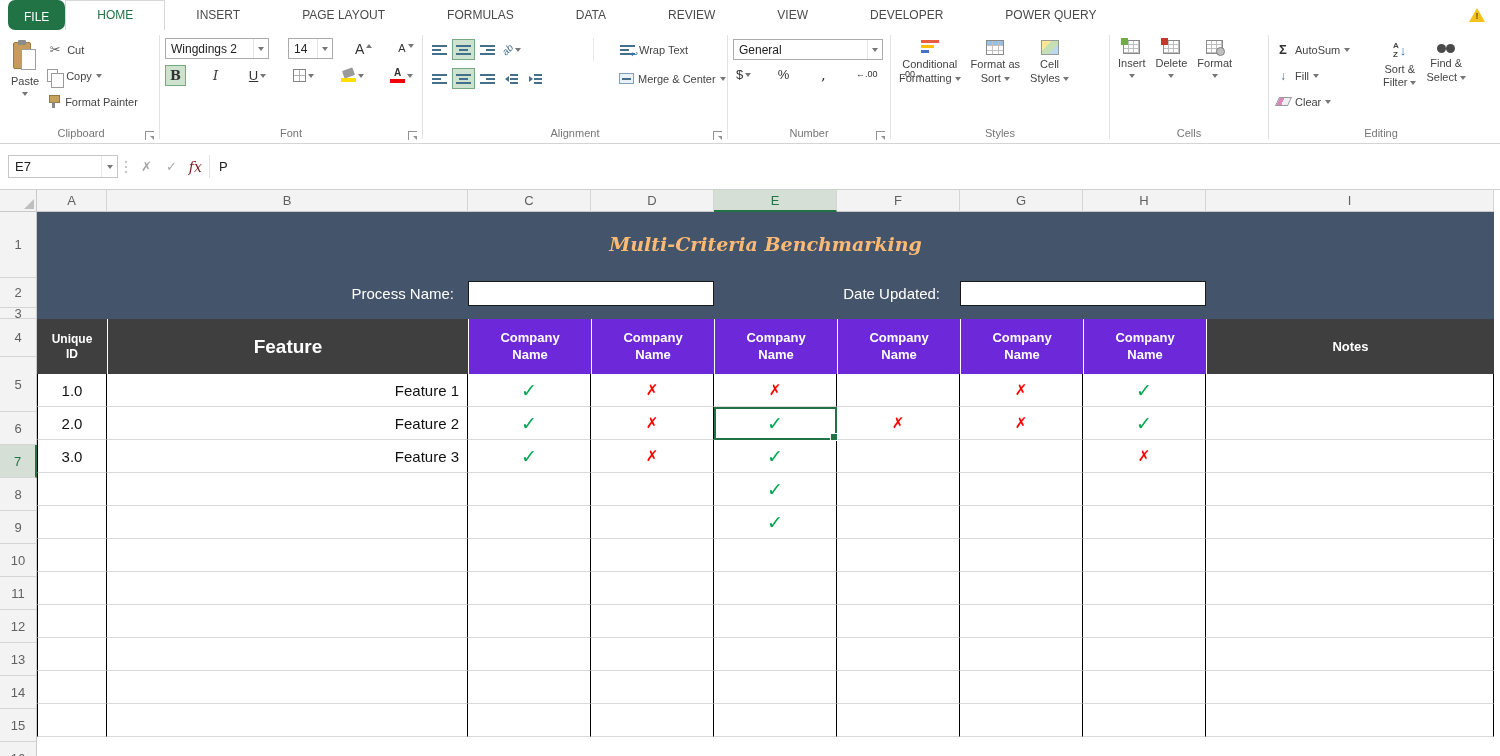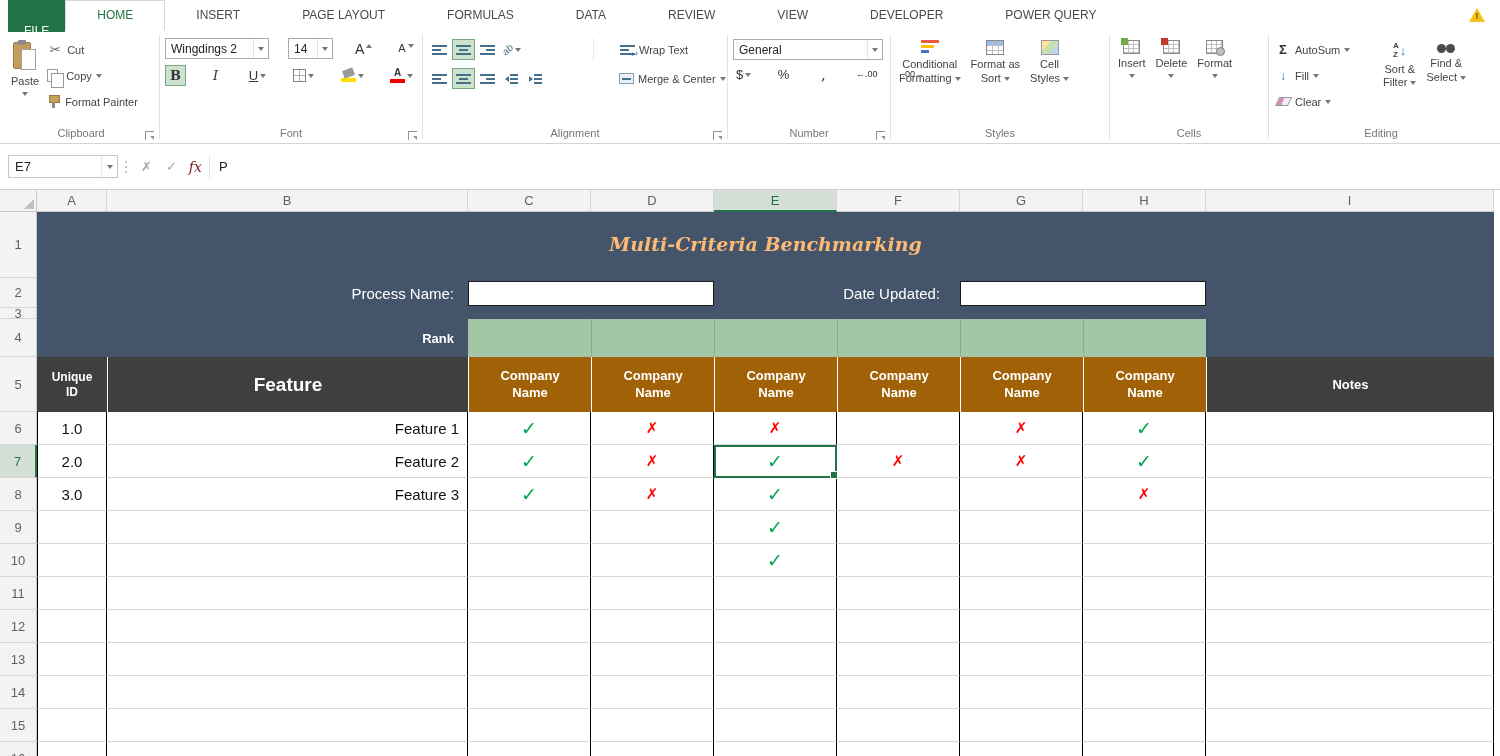--- a/index.html
+++ b/index.html
@@ -2,21 +2,21 @@
 <html><head>
 <meta charset="utf-8">
 <style>
   * { box-sizing: border-box; margin: 0; padding: 0; }
   html, body { width: 1500px; height: 756px; overflow: hidden; }
   body { font-family: "Liberation Sans", "DejaVu Sans", sans-serif; background: #fff; color: #444; }
 
   
   .tabrow { height: 30px; display: flex; align-items: stretch; background: #fff; }
   .rtab { padding: 0 31px; line-height: 30px; font-size: 12px; color: #4a4a4a; white-space: nowrap; cursor: default; }
-  .rtab.file { background: #217346; color: #fff; margin-left: 8px; padding: 16px 16px; }
+  .rtab.file { background: #217346; color: #fff; margin-left: 8px; padding: 2px 16px; border-radius: 7px; }
   .rtab.active { color: #217346; background: #fff; border: 1px solid #d8d8d8; border-bottom: none; line-height: 28px; }
   .tabrow-right { margin-left: auto; display: flex; align-items: center; padding-right: 14px; }
   .warnwrap { position: relative; width: 18px; height: 16px; }
   .warnwrap::before { content: ''; position: absolute; left: 1px; top: 1px;
     border-left: 8px solid transparent; border-right: 8px solid transparent; border-bottom: 14px solid #F5C21B; }
   .warnwrap::after { content: '!'; position: absolute; left: 9px; top: 4px; font-size: 9px; font-weight: bold;
     color: #6d5200; transform: translateX(-50%); }
 
   
   .ribbon { height: 114px; background: #fff; border-bottom: 1px solid #d4d4d4; display: flex; padding: 3px 3px 0 6px; }
@@ -183,21 +183,21 @@
   .wAB.bluelabel { background: #44546a; font-weight: bold; font-size: 13px; display: flex; align-items: center; justify-content: flex-end; }
   .rankwrap { display: flex; }
   .rankcell { width: 123px; height: 38px; background: #a3c6a7; border-left: 1px solid #86ae8d; flex: none; }
   .rankcell:first-child { border-left: none; }
   .sp-blue { background: #44546a; }
   .r5 { height: 55px; border-radius: 27px; }
   .h5 { background: #3f3f3f; color: #fff; display: flex; align-items: center; justify-content: center; border-left: 1px solid #fff; }
   .h5.uid { flex-direction: column; font-weight: bold; font-size: 12px; line-height: 1.25; border-left: none; }
   .h5.feat { font-weight: bold; font-size: 19px; }
   .compwrap { display: flex; }
-  .comphdr { width: 123px; flex: none; background: #a16207; color: #fff; font-weight: bold; font-size: 13px;
+  .comphdr { width: 123px; flex: none; background: #6d28d9; color: #fff; font-weight: bold; font-size: 13px;
     display: flex; align-items: center; justify-content: center; text-align: center; border-left: 1px solid #fff;
     line-height: 1.3; padding: 0 28px; }
   .h5.noteh { font-weight: bold; font-size: 13px; }
 
   .drow { display: flex; height: 33px; background: #fff; }
   .dcell { border-right: 1px solid #000; border-bottom: 1px solid #d9d9d9; display: flex; align-items: center;
     justify-content: center; font-size: 15px; color: #111; }
   .dcell.first { border-left: 1px solid #000; }
   .featcell { justify-content: flex-end; padding-right: 8px; }
   .markcell.check { color: #00a650; font-size: 19px; font-weight: bold; }
@@ -625,32 +625,20 @@
         <div class="wA"></div>
         <div class="wB bluelabel">Process Name:</div>
         <div class="wCD inputcell"></div>
         <div class="wEF bluelabel">Date Updated:</div>
         <div class="wGH inputcell"></div>
         <div class="wI"></div>
       </div>
 
       <div class="srow r3"></div>
 
-      <div class="srow r4">
-        <div class="wAB bluelabel">Rank</div>
-        <div id="rank-cells" class="rankwrap">
-            <div class="rankcell"></div>
-            <div class="rankcell"></div>
-            <div class="rankcell"></div>
-            <div class="rankcell"></div>
-            <div class="rankcell"></div>
-            <div class="rankcell"></div>
-          </div>
-        <div class="wI sp-blue"></div>
-      </div>
 
       <div class="srow r5">
         <div class="h5 uid wA">
           <span>Unique</span>
           <span>ID</span>
         </div>
         <div class="h5 feat wB">Feature</div>
         <div id="company-headers" class="compwrap">
             <div class="comphdr">Company Name</div>
             <div class="comphdr">Company Name</div>

